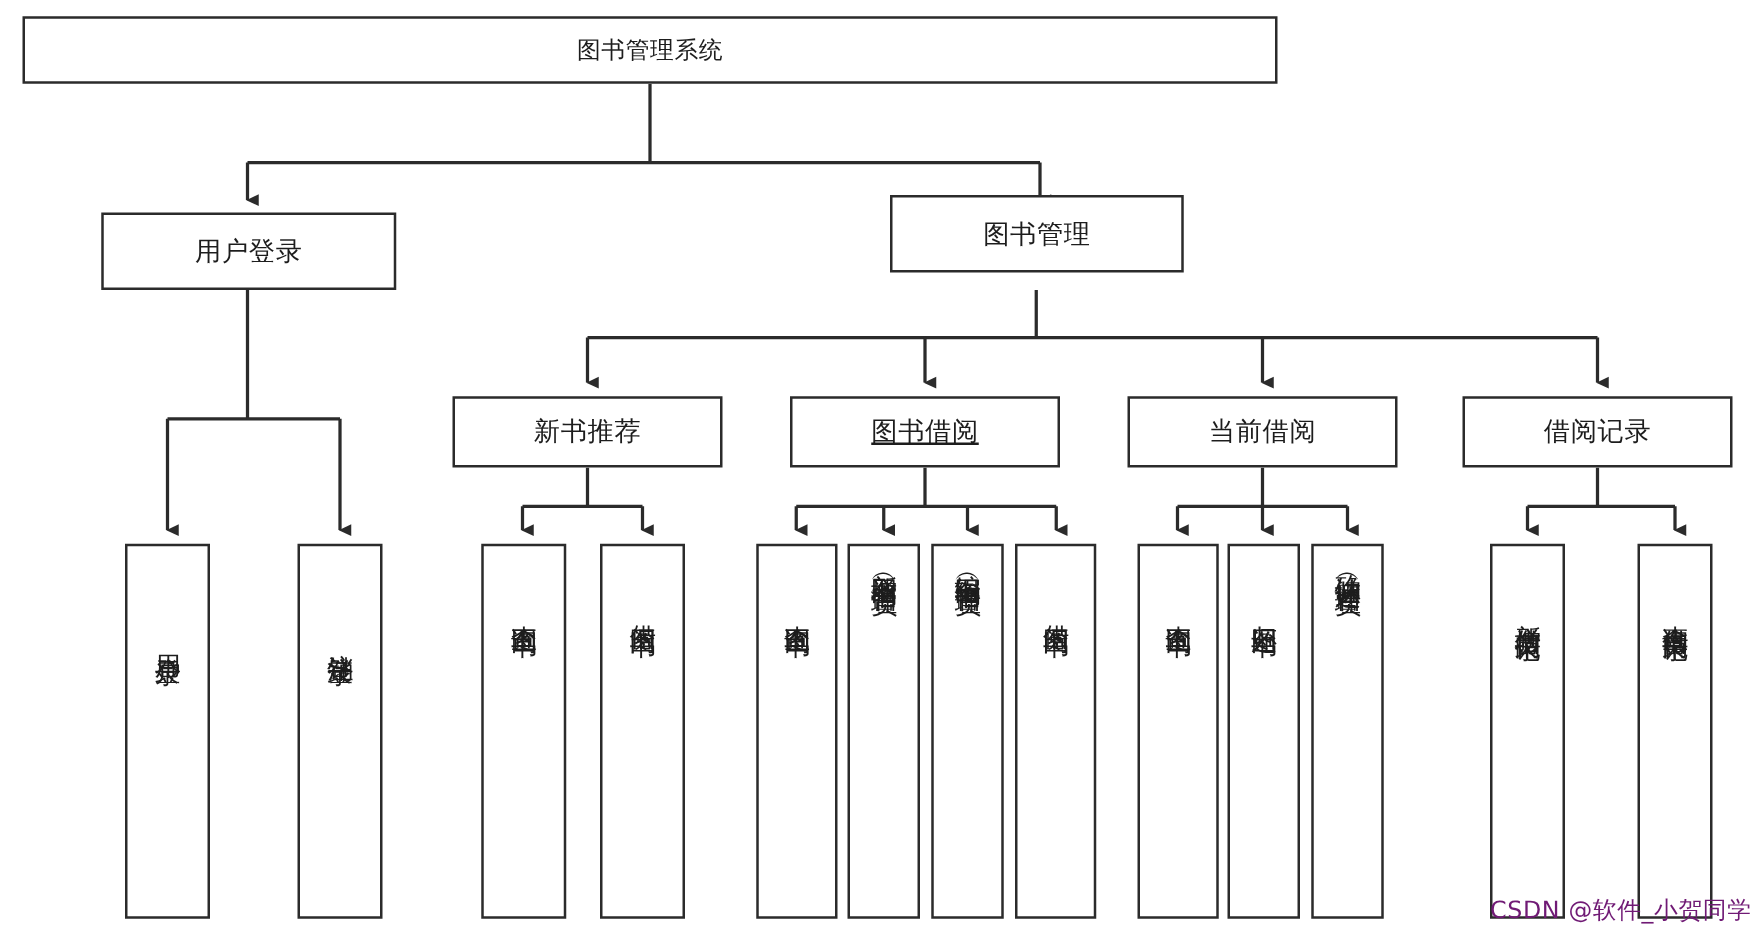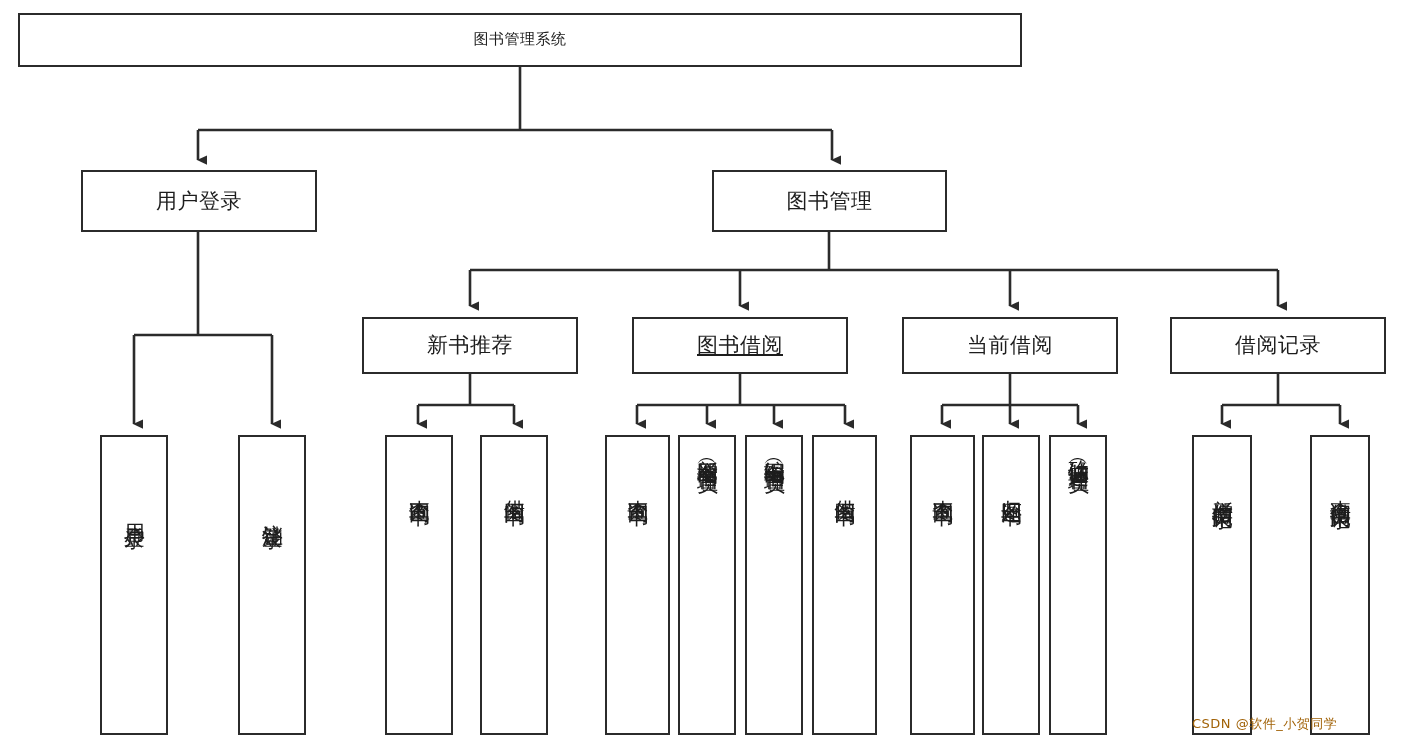--- a/index.html
+++ b/index.html
@@ -39,21 +39,21 @@
     display: block;
     line-height: 1.18;
     letter-spacing: 0.5px;
     white-space: nowrap;
   }
   .node.horiz .label {
     writing-mode: horizontal-tb;
     font-size: 21px;
   }
   .node.horiz.root .label {
-    font-size: 15px;
+    font-size: 19px;
   }
   .node.vert {
     align-items: flex-start;
     justify-content: center;
     padding-top: 14px;
   }
   .node.vert .label {
     writing-mode: vertical-rl;
     text-orientation: upright;
     font-size: 21px;
@@ -63,22 +63,22 @@
     padding-top: 6px;
   }
   .node.vert.mid-text {
     padding-top: 46px;
   }
   .node.vert.low-text {
     padding-top: 70px;
   }
   .watermark {
     position: absolute;
-    font-size: 13px;
-    color: #a16207;
+    font-size: 19px;
+    color: #701a75;
     white-space: nowrap;
     letter-spacing: 0.5px;
   }
 </style>
 </head>
 <body>
 
 <div id="diagram-root">
 
   <svg id="connectors" viewBox="0 0 1405 747" xmlns="http://www.w3.org/2000/svg">
@@ -131,21 +131,21 @@
     </g>
   </svg>
 
   <div class="node horiz root" style="left:18px; top:13px; width:1004px; height:54px;">
     <span class="label">图书管理系统</span>
   </div>
 
   <div class="node horiz" style="left:81px; top:170px; width:236px; height:62px;">
     <span class="label">用户登录</span>
   </div>
-  <div class="node horiz" style="left:712px; top:170px; width:235px; height:62px;">
+  <div class="node horiz" style="left:712px; top:156px; width:235px; height:62px;">
     <span class="label">图书管理</span>
   </div>
 
   <div class="node horiz" style="left:362px; top:317px; width:216px; height:57px;align-items:center;">
     <span class="label">新书推荐</span>
   </div>
   <div class="node horiz" style="left:632px; top:317px; width:216px; height:57px;text-decoration:underline;">
     <span class="label">图书借阅</span>
   </div>
   <div class="node horiz" style="left:1170px; top:317px; width:216px; height:57px;">

